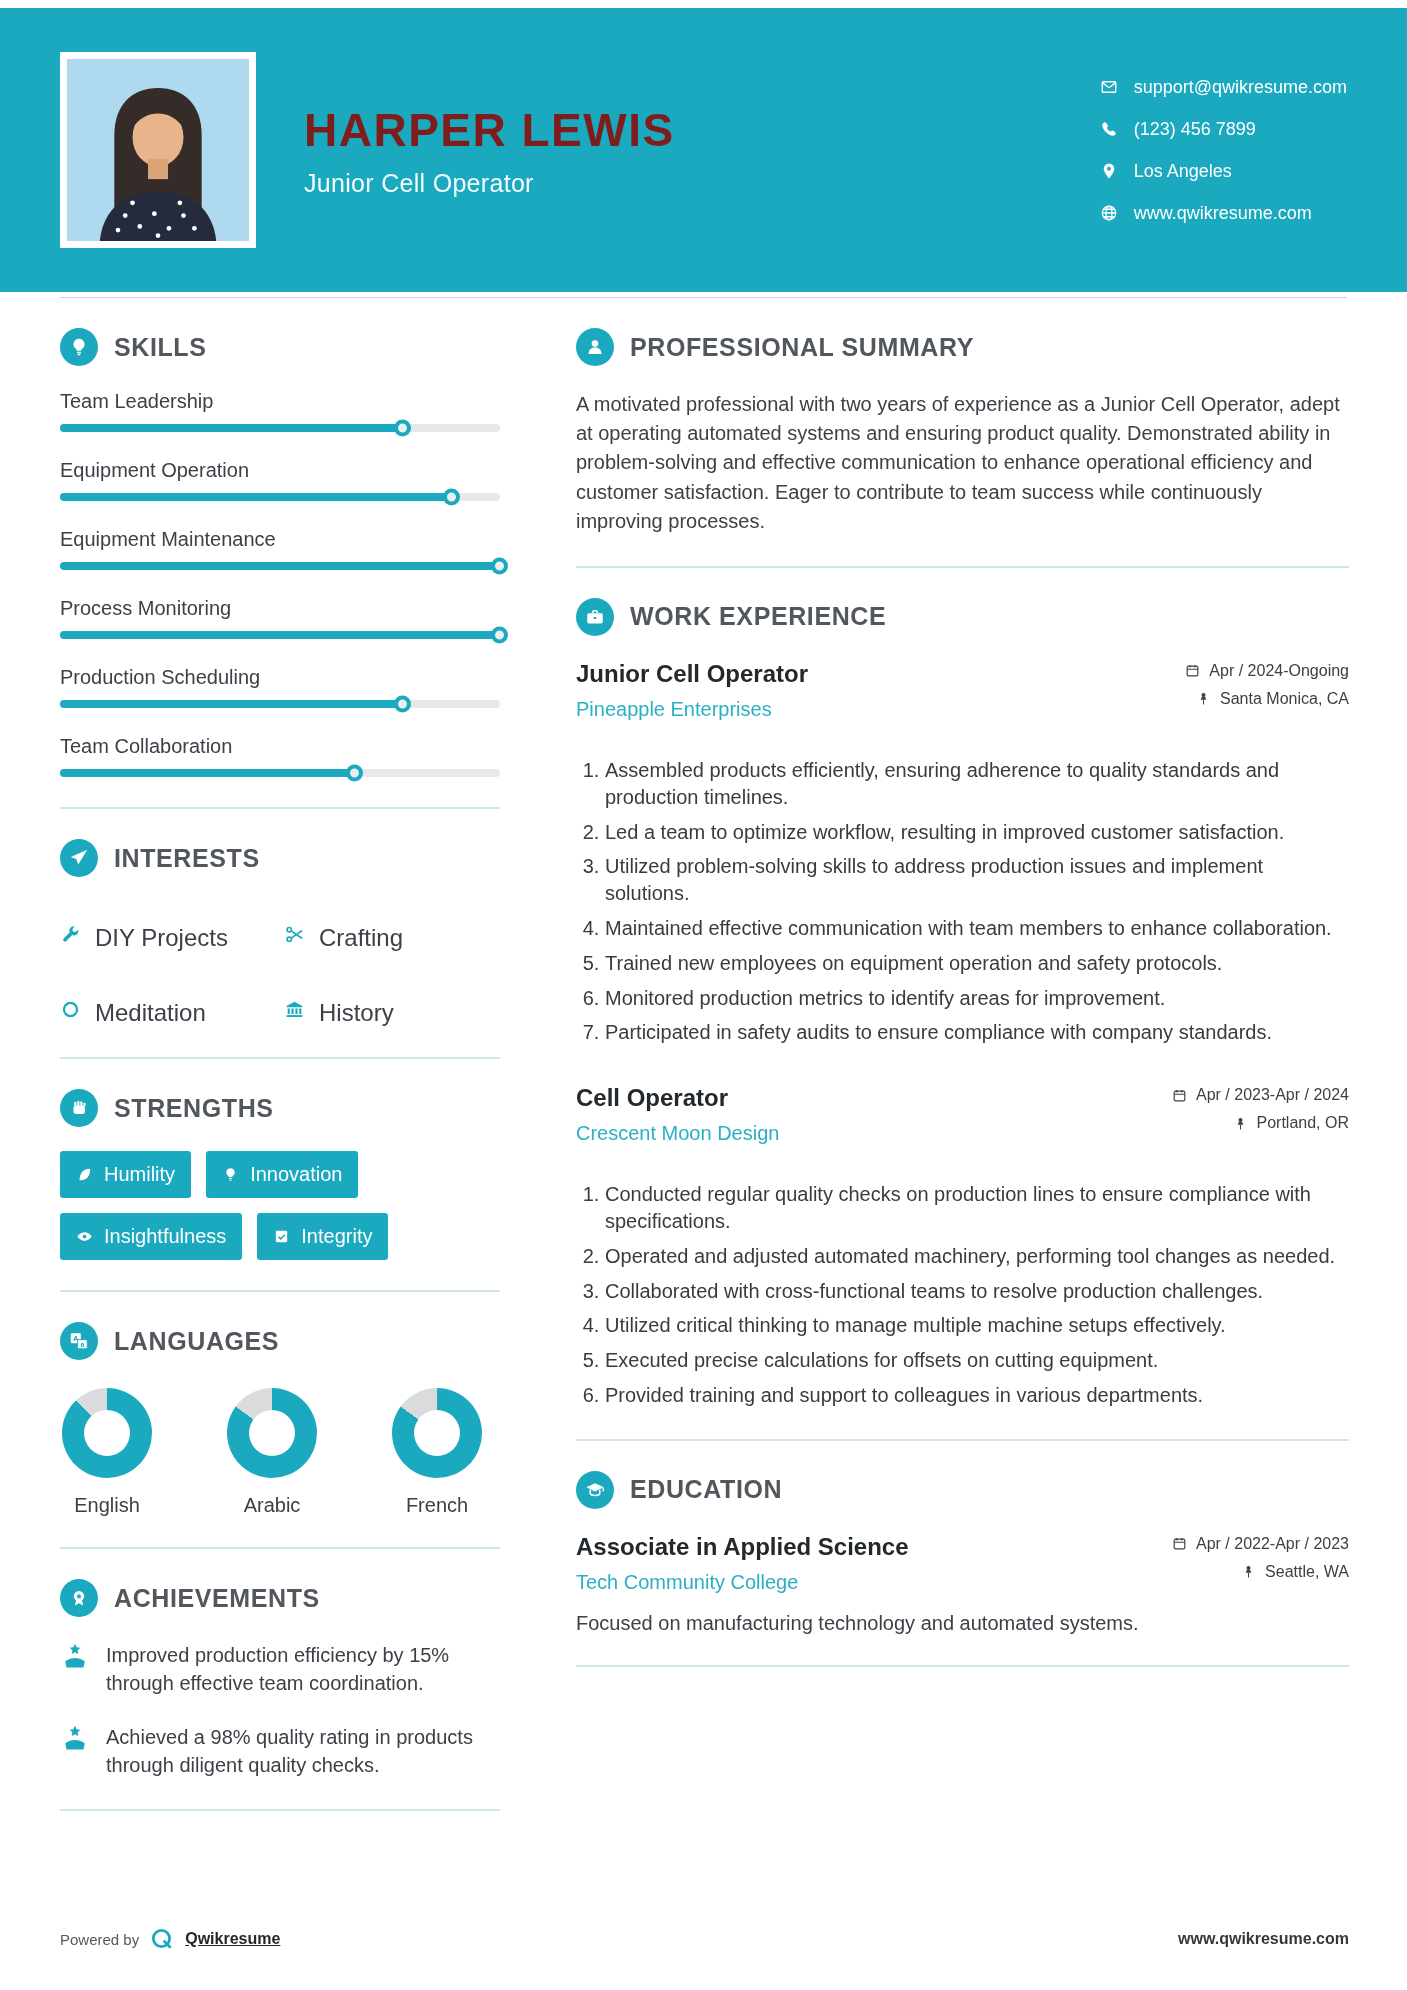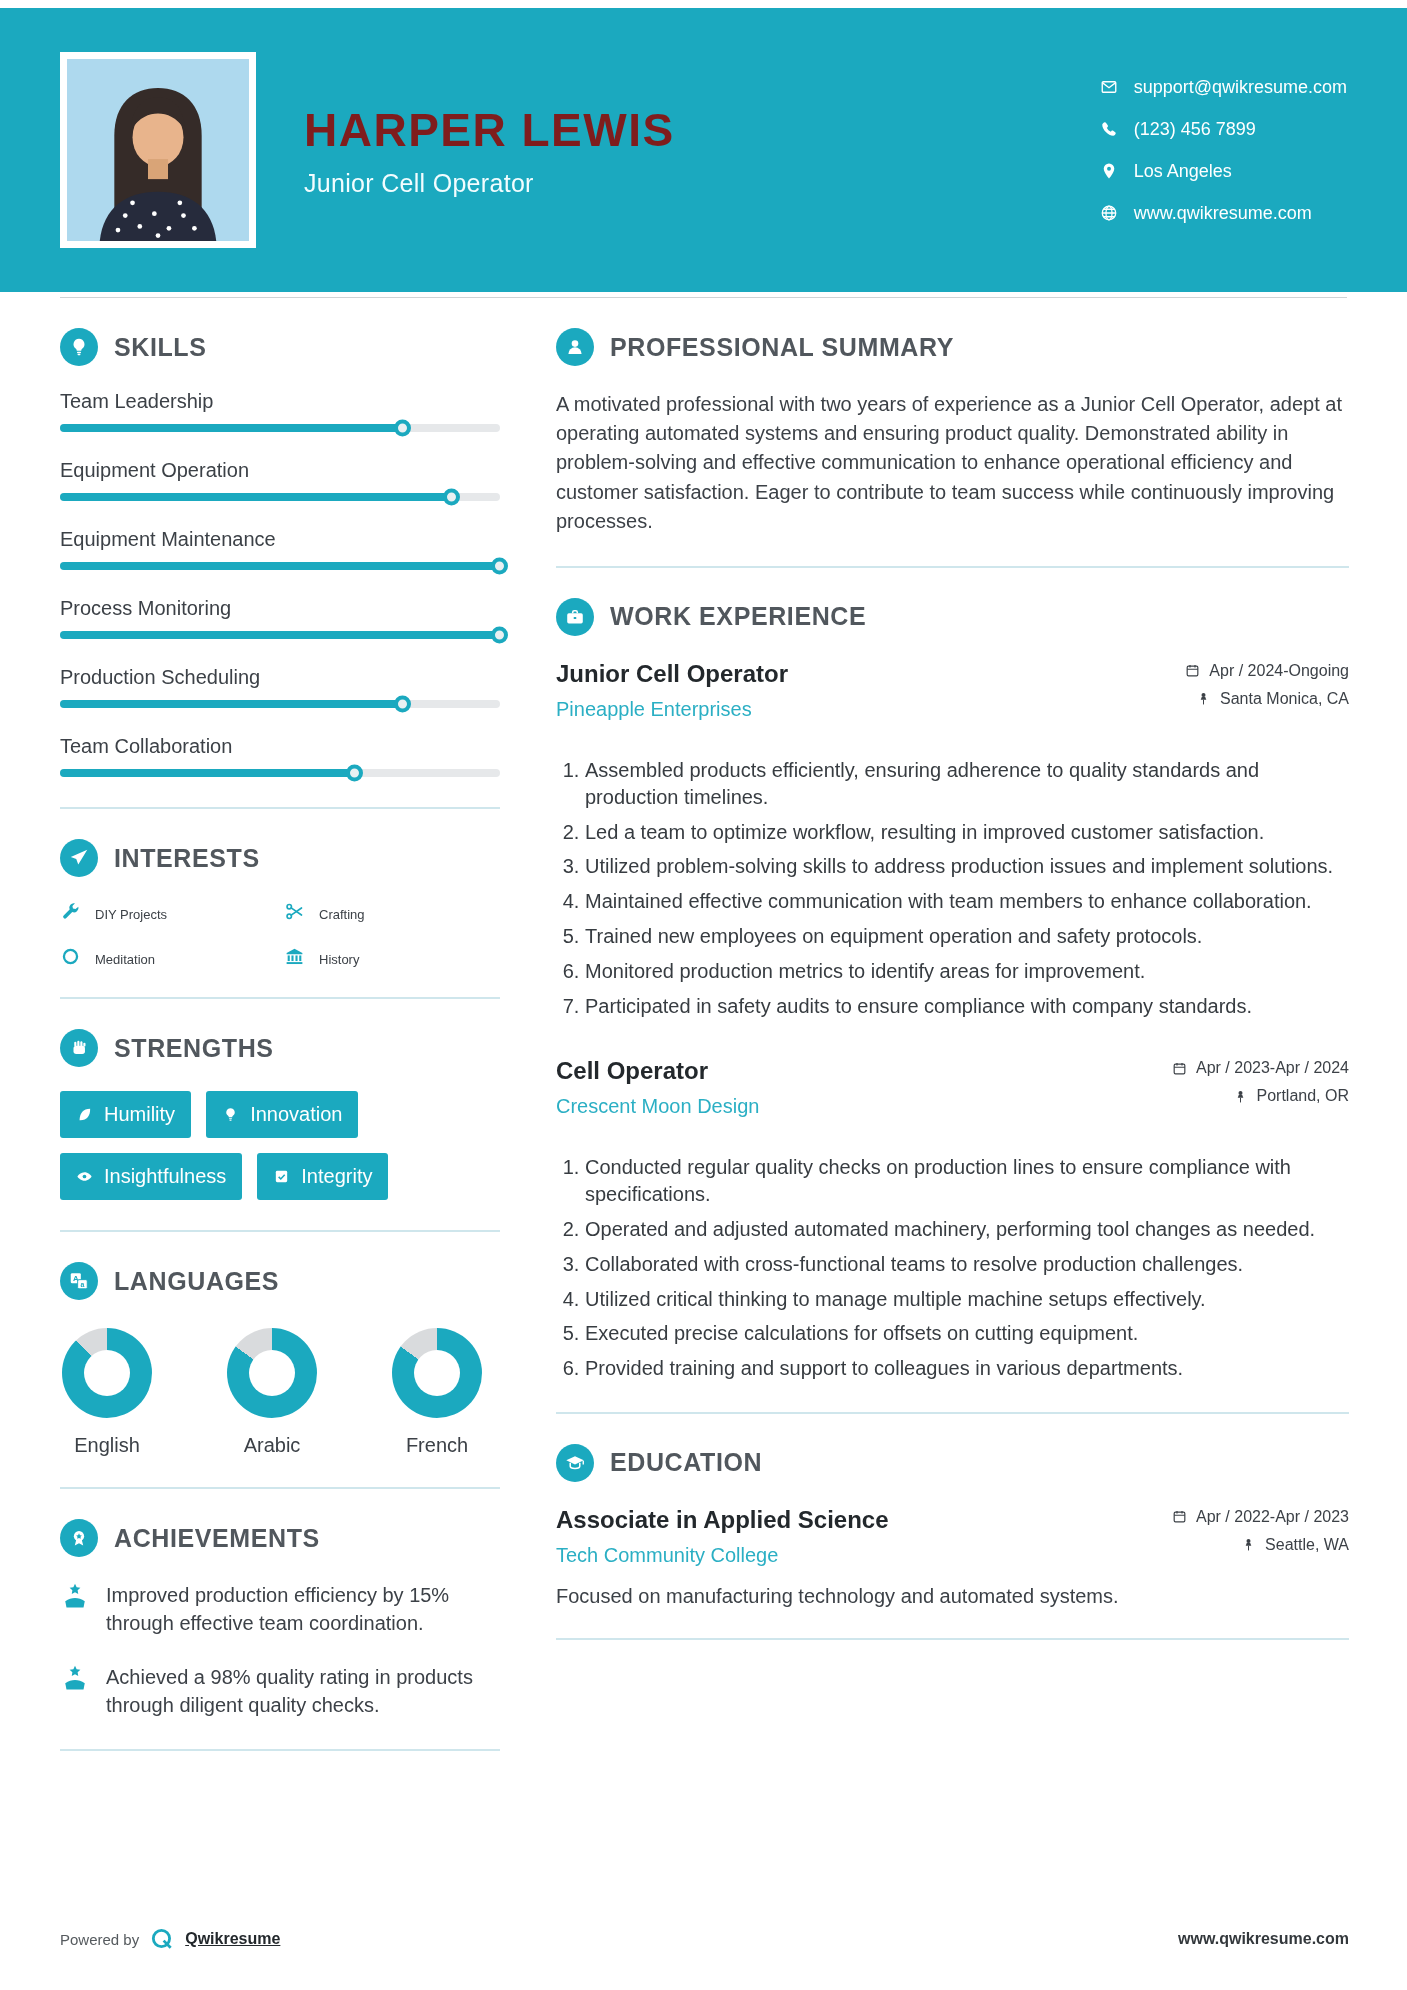--- a/index.html
+++ b/index.html
@@ -20,21 +20,21 @@
   .photo svg { display:block; width:100%; height:100%; }
   .idblock { display:flex; flex-direction:column; }
   .name { color:#7f1d1d; font-size:46px; font-weight:700; letter-spacing:1.5px; }
   .subtitle { color:#f2fdff; font-size:25px; margin-top:12px; letter-spacing:.3px; }
   .contact { list-style:none; margin-left:auto; display:flex; flex-direction:column; gap:21px; }
   .contact li { display:flex; align-items:center; gap:16px; color:#fff; font-size:18px; }
   .cicon { width:18px; height:18px; display:inline-flex; }
   .cicon svg { width:18px; height:18px; }
   .hdr-underline { margin:5px 60px 0; border-top:1px solid #cfd3d5; }
   
-  .cols { display:flex; padding:30px 58px 0 60px; gap:56px; }
+  .cols { display:flex; padding:30px 58px 0 60px; gap:76px; }
   .colL { width:440px; flex:0 0 auto; }
   .colR { flex:1; min-width:0; }
   .sep { border-top:2px solid #cfe6ec; margin:30px 0; }
   
   .sec-h { display:flex; align-items:center; gap:16px; margin-bottom:24px; }
   .badge {
     width:38px; height:38px; border-radius:50%; background:#1BA9BF;
     display:flex; align-items:center; justify-content:center; flex:0 0 auto;
   }
   .badge svg { width:22px; height:22px; }
@@ -44,21 +44,21 @@
   .skill-label { font-size:20px; color:#3c4147; margin-bottom:11px; }
   .track { height:8px; background:#e6e8ea; border-radius:5px; position:relative; }
   .fill { height:100%; background:#1BA9BF; border-radius:5px; position:relative; }
   .knob {
     position:absolute; right:-8px; top:50%; transform:translateY(-50%);
     width:17px; height:17px; border-radius:50%;
     background:#e9f0f2; border:4px solid #1BA9BF;
   }
   
   .int-grid { display:grid; grid-template-columns:1fr 1fr; row-gap:24px; column-gap:8px; }
-  .int-item { display:flex; align-items:flex-end; gap:14px; font-size:13px; }
+  .int-item { display:flex; align-items:flex-start; gap:14px; font-size:24px;margin-top:23px; }
   .iicon { width:21px; height:21px; display:inline-flex; flex:0 0 auto; }
   .iicon svg { width:21px; height:21px; }
   
   .chips { display:flex; flex-wrap:wrap; gap:15px; }
   .chip {
     background:#1BA9BF; color:#fff; font-size:20px; padding:12px 16px;
     display:flex; align-items:center; gap:11px; border-radius:3px;
   }
   .chip .sicon { width:17px; height:17px; display:inline-flex; }
   .chip .sicon svg { width:17px; height:17px; }

